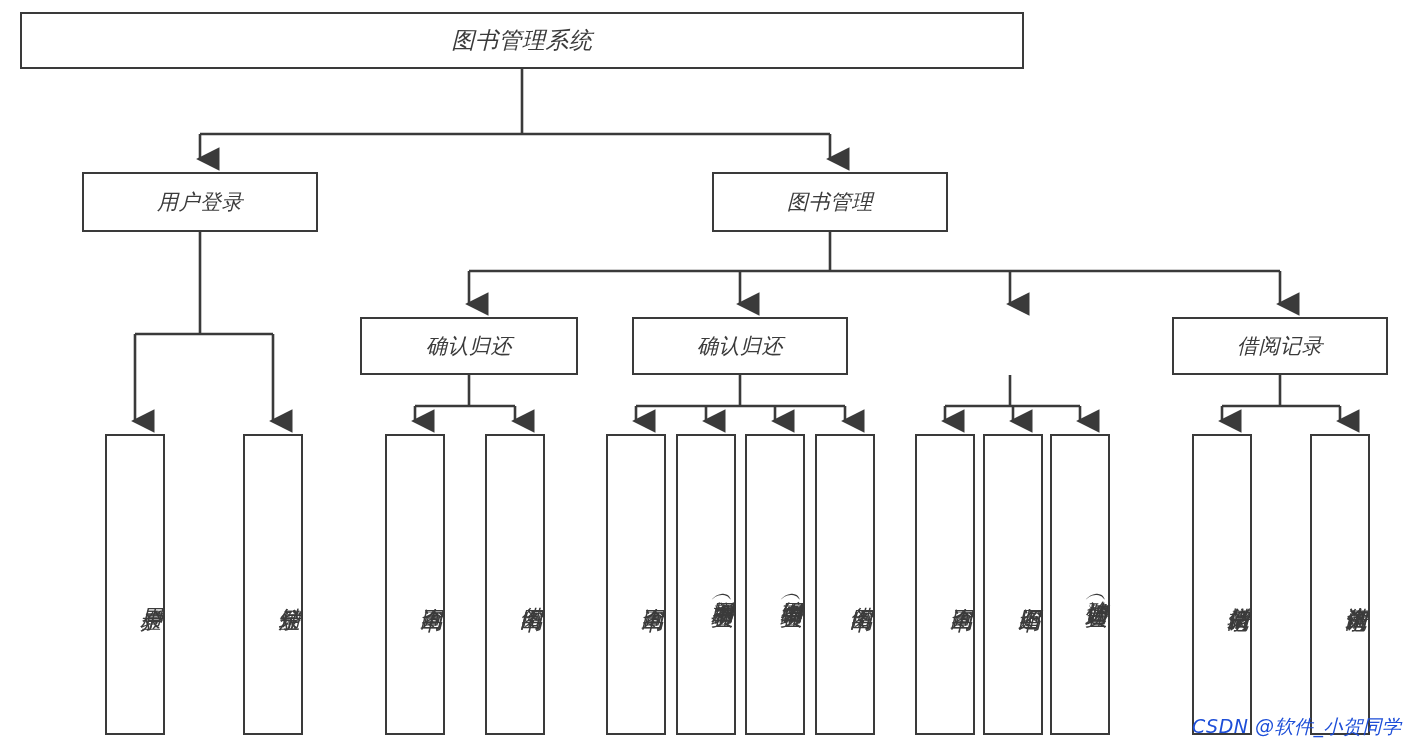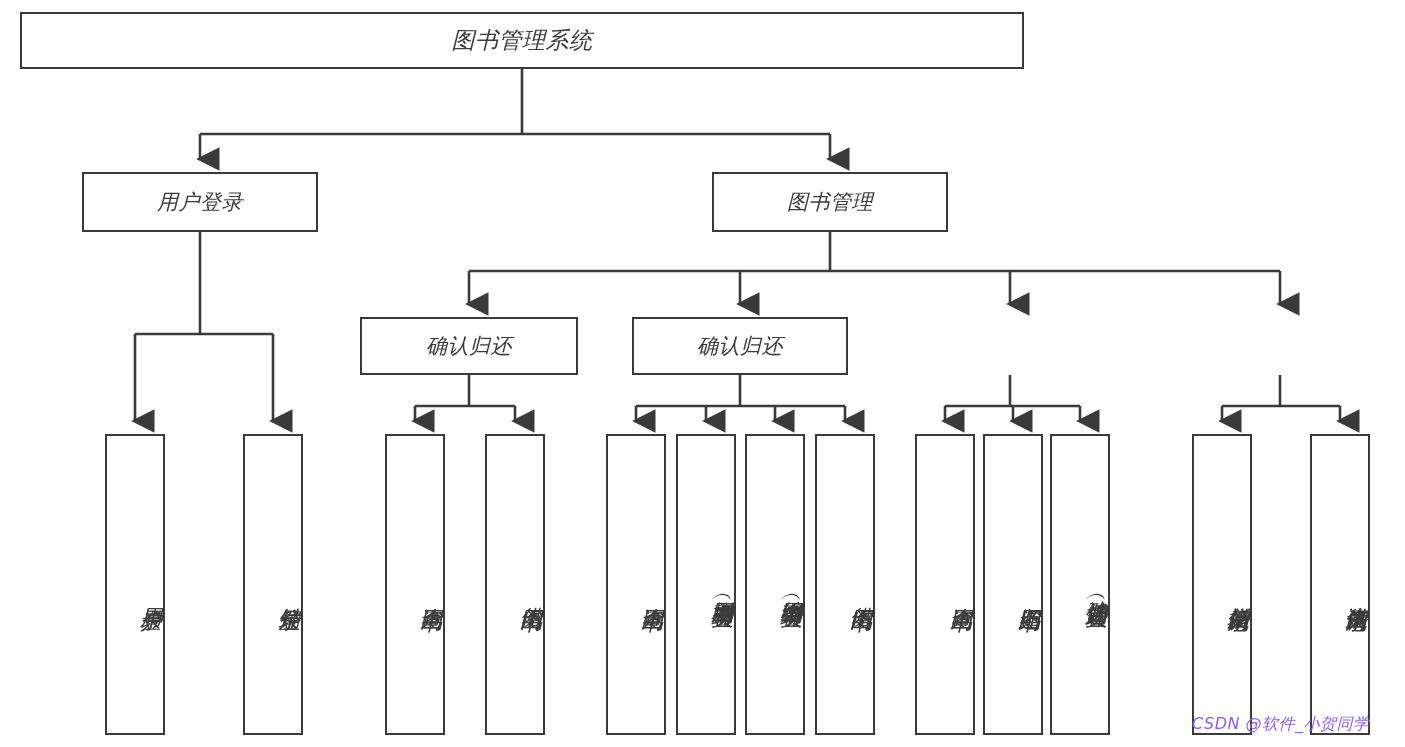--- a/index.html
+++ b/index.html
@@ -52,22 +52,22 @@
     padding-top: 14px;
     font-size: 22px;
     line-height: 1.05;
     letter-spacing: 1px;
   }
   .node.leaf.tall-text {
     padding-top: 6px;
   }
   .watermark {
     position: absolute;
-    color: #8b5cf6;
-    font-size: 16px;
+    color: #1d4ed8;
+    font-size: 19px;
     letter-spacing: 0.5px;
     white-space: nowrap;
     font-family: "DejaVu Sans", "Liberation Sans", sans-serif;
   }
 </style>
 </head>
 <body>
 
 <div id="canvas">
 
@@ -124,20 +124,23 @@
   <div class="node" id="n-l2-1" style="left: 712px; top: 172px; width: 236px; height: 60px;">
       <span>图书管理</span>
     </div>
 
   <div class="node" id="n-l3-0" style="left: 360px; top: 317px; width: 218px; height: 58px;">
       <span>确认归还</span>
     </div>
   <div class="node" id="n-l3-1" style="left: 632px; top: 317px; width: 216px; height: 58px;">
       <span>确认归还</span>
     </div>
+  <div class="node" id="n-l3-3" style="left: 1172px; top: 317px; width: 216px; height: 58px;">
+      <span>借阅记录</span>
+    </div>
 
   <div class="node leaf" id="n-lf-0" style="left: 105px; top: 434px; width: 60px; height: 301px;">用户登录</div>
   <div class="node leaf" id="n-lf-1" style="left: 243px; top: 434px; width: 60px; height: 301px;">注销登录</div>
   <div class="node leaf" id="n-lf-2" style="left: 385px; top: 434px; width: 60px; height: 301px;">查询图书</div>
   <div class="node leaf" id="n-lf-3" style="left: 485px; top: 434px; width: 60px; height: 301px;">借阅图书</div>
   <div class="node leaf" id="n-lf-4" style="left: 606px; top: 434px; width: 60px; height: 301px;">查询图书</div>
   <div class="node leaf tall-text" id="n-lf-5" style="left: 676px; top: 434px; width: 60px; height: 301px;">新增图书（管理员）</div>
   <div class="node leaf tall-text" id="n-lf-6" style="left: 745px; top: 434px; width: 60px; height: 301px;">编辑图书（管理员）</div>
   <div class="node leaf" id="n-lf-7" style="left: 815px; top: 434px; width: 60px; height: 301px;">借阅图书</div>
   <div class="node leaf" id="n-lf-8" style="left: 915px; top: 434px; width: 60px; height: 301px;">查询图书</div>

